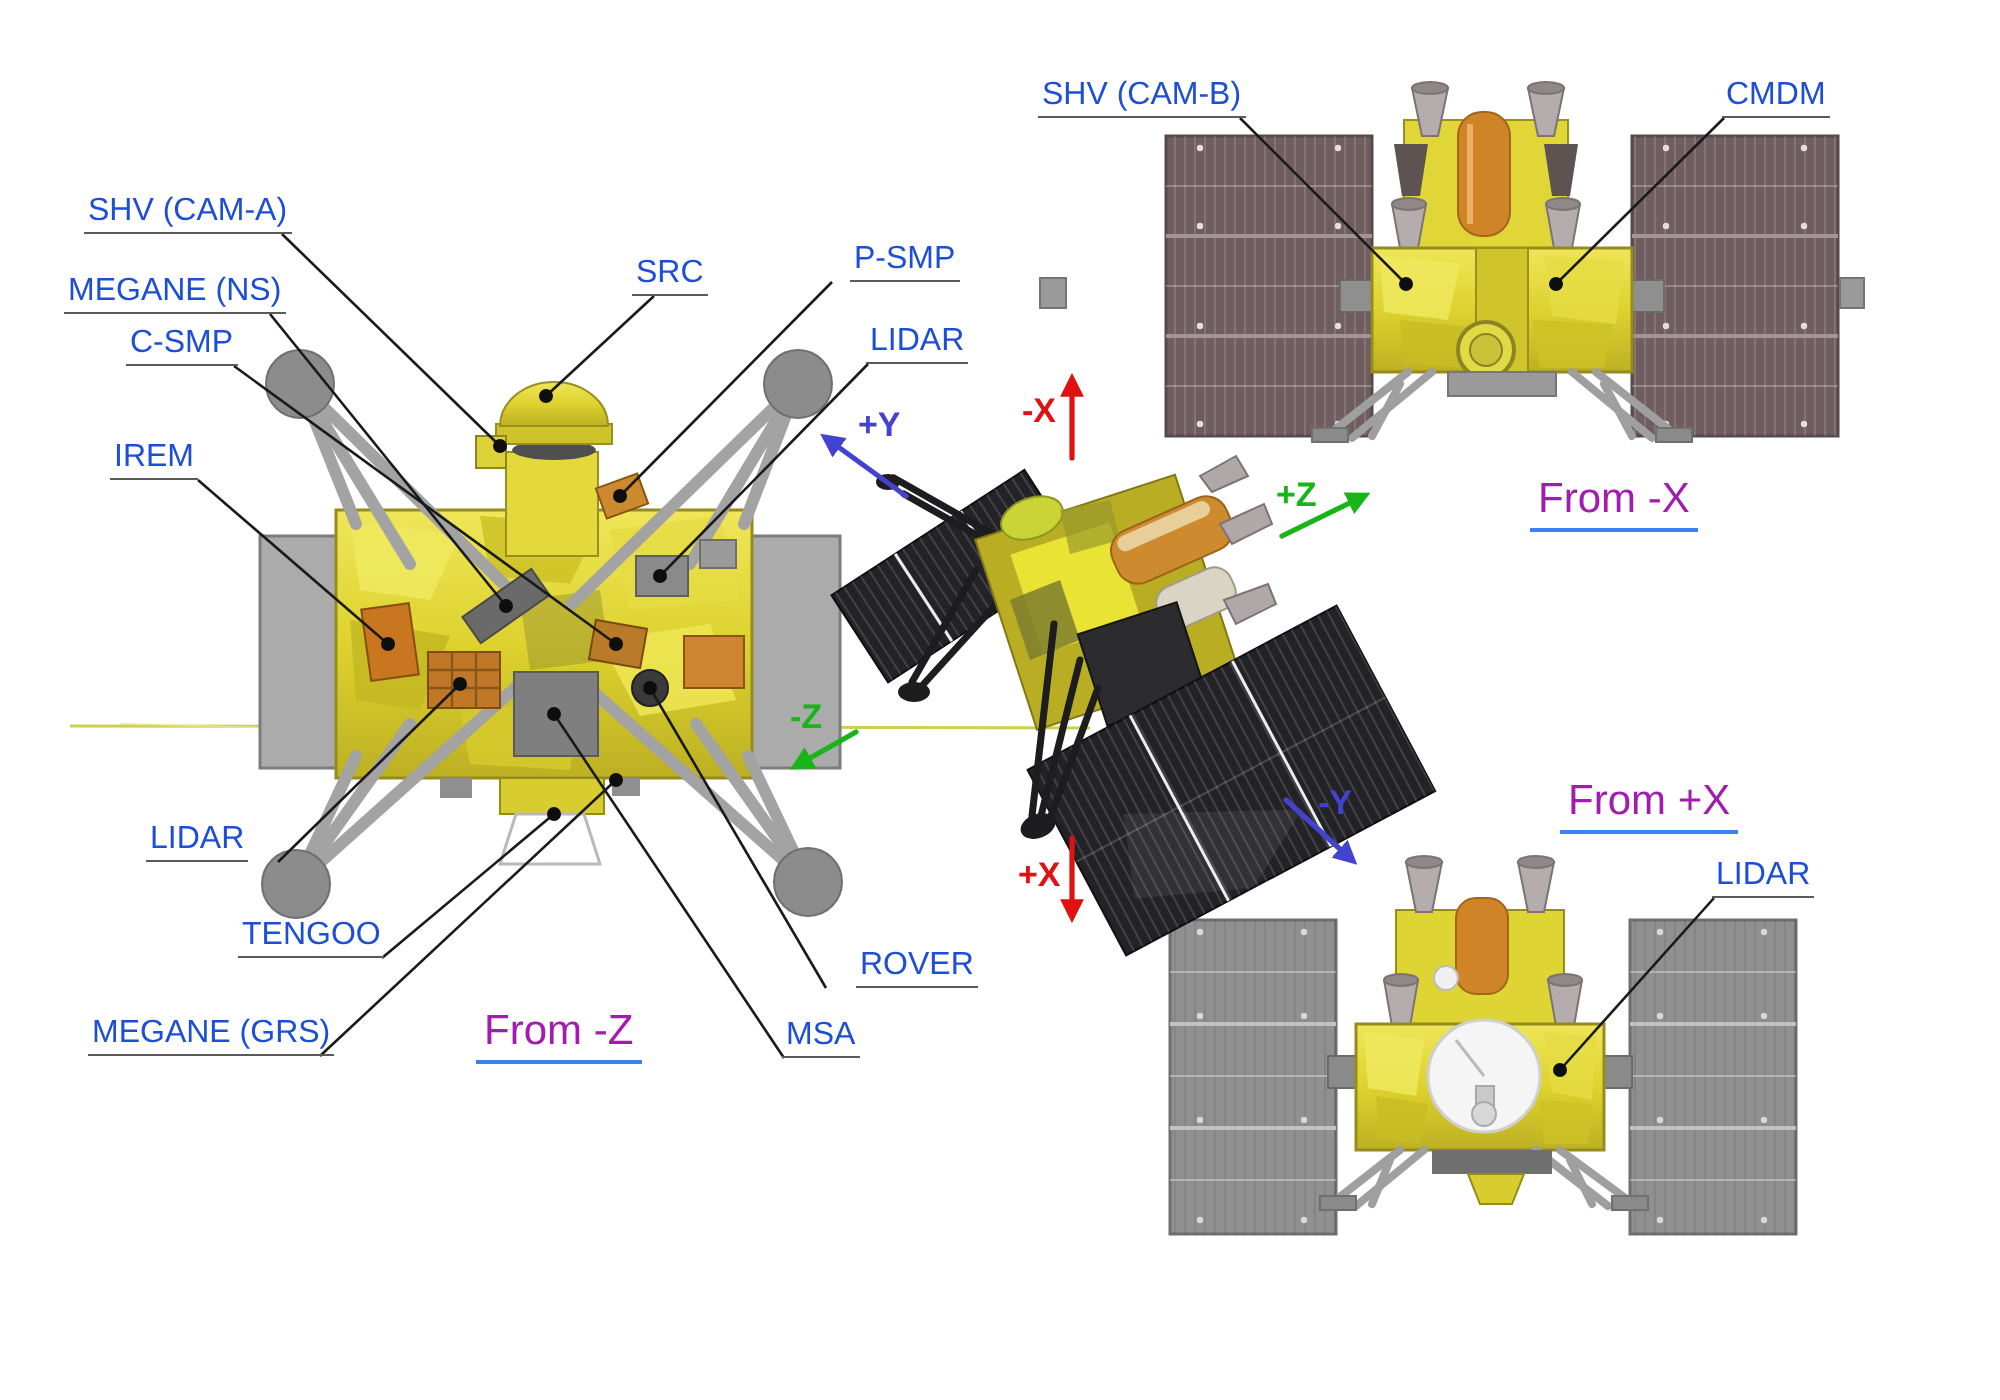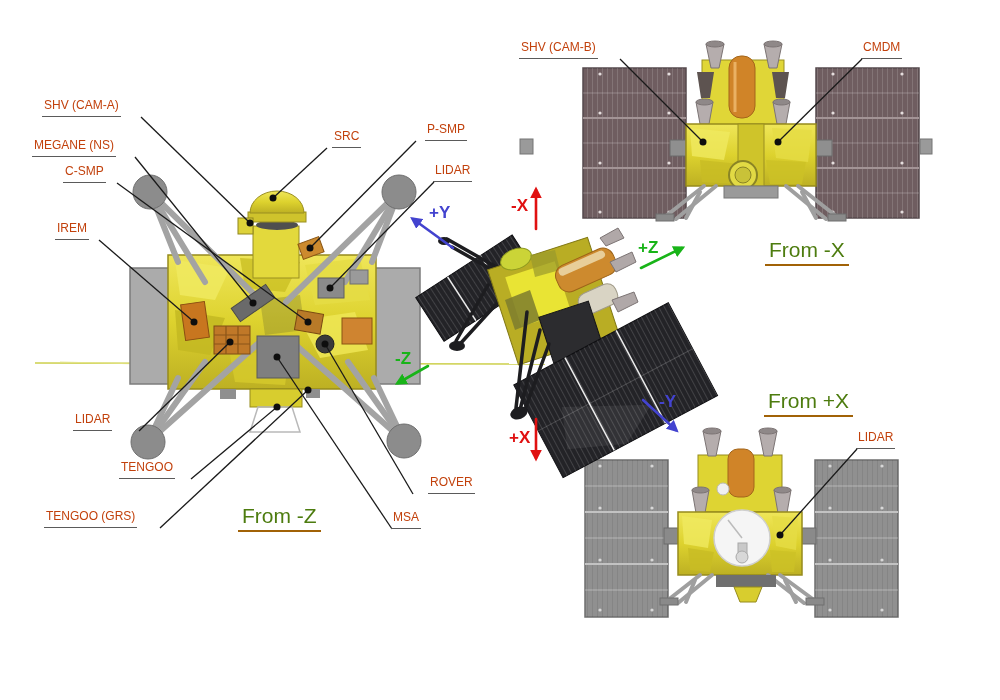--- a/index.html
+++ b/index.html
@@ -1,22 +1,22 @@
 <!DOCTYPE html>
 <html><head>
 <meta charset="utf-8">
 <style>
   html,body{margin:0;padding:0;background:#ffffff;}
   .stage{position:relative;width:1000px;height:700px;background:#ffffff;overflow:hidden;
          font-family:"Liberation Sans", sans-serif;}
   .stage svg{position:absolute;left:0;top:0;}
-  .lbl{position:absolute;font-size:12px;line-height:19px;color:#c2410c;white-space:nowrap;
+  .lbl{position:absolute;font-size:16px;line-height:19px;color:#1d4ed8;white-space:nowrap;
        border-bottom:1.5px solid #5a5a5a;padding:0 2px 1px 2px;}
-  .hdg{position:absolute;font-size:21px;line-height:24px;color:#4d7c0f;white-space:nowrap;
-       border-bottom:2px solid #a16207;padding:0 4px 2px 4px;}
+  .hdg{position:absolute;font-size:21px;line-height:24px;color:#a21caf;white-space:nowrap;
+       border-bottom:2px solid #3b82f6;padding:0 4px 2px 4px;}
   .ax{position:absolute;font-size:17px;line-height:20px;font-weight:bold;white-space:nowrap;}
   .ax-red{color:#e01111;}
   .ax-green{color:#18b418;}
   .ax-blue{color:#4343cf;}
 </style>
 </head>
 <body>
 
 <div class="stage">
 
@@ -362,34 +362,34 @@
     <line x1="643" y1="400" x2="676" y2="430" stroke="#4343cf" marker-end="url(#arrBlue)"></line>
   </g>
 </svg>
 
 <div class="lbl" style="left:42px;top:96px">SHV (CAM-A)</div>
 <div class="lbl" style="left:32px;top:136px">MEGANE (NS)</div>
 <div class="lbl" style="left:63px;top:162px">C-SMP</div>
 <div class="lbl" style="left:55px;top:219px">IREM</div>
 <div class="lbl" style="left:73px;top:410px">LIDAR</div>
 <div class="lbl" style="left:119px;top:458px">TENGOO</div>
-<div class="lbl" style="left:44px;top:507px">TENGOO (GRS)</div>
-<div class="lbl" style="left:332px;top:127px">SRC</div>
+<div class="lbl" style="left:44px;top:507px">MEGANE (GRS)</div>
+<div class="lbl" style="left:316px;top:127px">SRC</div>
 <div class="lbl" style="left:425px;top:120px">P-SMP</div>
 <div class="lbl" style="left:433px;top:161px">LIDAR</div>
 <div class="lbl" style="left:428px;top:473px">ROVER</div>
 <div class="lbl" style="left:391px;top:508px">MSA</div>
 <div class="hdg" style="left:238px;top:504px">From -Z</div>
 
 <div class="lbl" style="left:519px;top:38px">SHV (CAM-B)</div>
 <div class="lbl" style="left:861px;top:38px">CMDM</div>
 <div class="hdg" style="left:765px;top:238px">From -X</div>
 
 <div class="lbl" style="left:856px;top:428px">LIDAR</div>
-<div class="hdg" style="left:764px;top:389px">From +X</div>
+<div class="hdg" style="left:780px;top:389px">From +X</div>
 
 <div class="ax ax-blue" style="left:429px;top:203px">+Y</div>
 <div class="ax ax-red" style="left:511px;top:196px">-X</div>
 <div class="ax ax-green" style="left:638px;top:238px">+Z</div>
 <div class="ax ax-green" style="left:395px;top:349px">-Z</div>
 <div class="ax ax-red" style="left:509px;top:428px">+X</div>
 <div class="ax ax-blue" style="left:659px;top:392px">-Y</div>
 
 </div>
 

